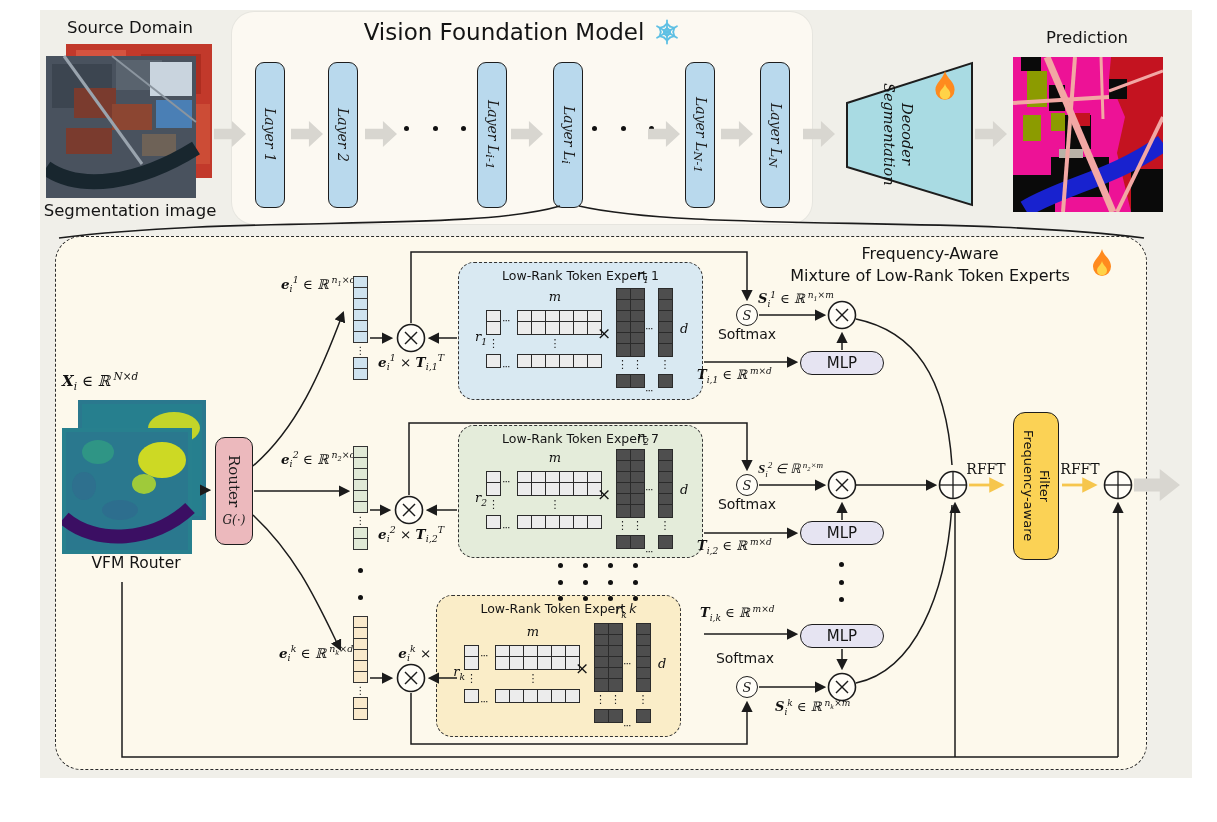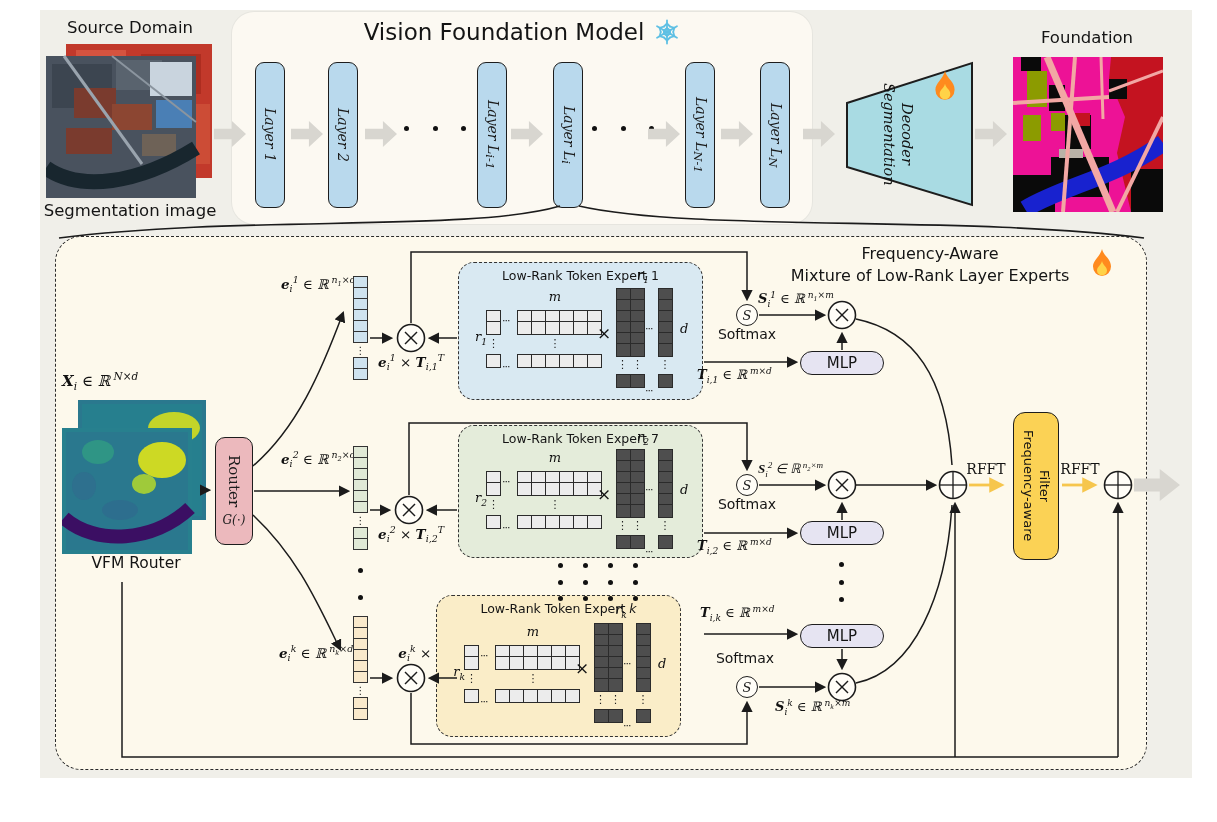--- a/index.html
+++ b/index.html
@@ -156,21 +156,21 @@
     <div class="abs mathl" style="left:30px;top:6px;width:46px;height:136px;writing-mode:vertical-lr;
          display:flex;align-items:center;justify-content:center;font-size:14.5px;text-align:center;line-height:1.25;">Segmentation Decoder</div>
   </div>
   <div class="abs" style="left:932px;top:70px;">
     <svg width="26" height="32" viewBox="0 0 24 30">
       <path d="M12 1 C13.5 8 21 10.5 21 18.5 A9 9.5 0 1 1 3 18.5 C3 12.5 10 8.5 12 1 Z" style="fill:var(--flame_outer)"></path>
       <path d="M12 13 C13 17.5 17 18.5 17 22.5 A5 5 0 1 1 7 22.5 C7 18.5 11 17.5 12 13 Z" style="fill:var(--flame_inner)"></path>
     </svg>
   </div>
 
-  <div class="abs hand center" style="left:1012px;top:28px;width:150px;font-size:16.5px;">Foundation</div>
+  <div class="abs hand center" style="left:1012px;top:28px;width:150px;font-size:16.5px;">Prediction</div>
   <div class="abs" style="left:1013px;top:57px;width:150px;height:155px;">
     <svg width="150" height="155" viewBox="0 0 150 155">
       <rect width="150" height="155" fill="#ed1296"></rect>
       <polygon points="98,0 150,0 150,155 118,155 104,96 112,60 96,22" fill="#c41320"></polygon>
       <rect x="0" y="118" width="42" height="37" fill="#0a0a0a"></rect>
       <rect x="38" y="100" width="58" height="40" fill="#0a0a0a"></rect>
       <rect x="118" y="112" width="32" height="43" fill="#0a0a0a"></rect>
       <rect x="52" y="58" width="26" height="34" fill="#0a0a0a"></rect>
       <rect x="8" y="0" width="20" height="14" fill="#0a0a0a"></rect>
       <rect x="36" y="28" width="16" height="26" fill="#0a0a0a"></rect>
@@ -187,21 +187,21 @@
       <line x1="96" y1="34" x2="150" y2="14" stroke="#f2a7a4" stroke-width="3"></line>
       <line x1="104" y1="155" x2="150" y2="60" stroke="#f2a7a4" stroke-width="4"></line>
       <line x1="88" y1="0" x2="90" y2="62" stroke="#f2a7a4" stroke-width="3"></line>
     </svg>
   </div>
 
   <div class="abs modulebox"></div>
 
   <div class="abs hand center" style="left:775px;top:243px;width:310px;font-size:16px;line-height:1.4;">
     <div>Frequency-Aware</div>
-    <div>Mixture of Low-Rank Layer Experts</div>
+    <div>Mixture of Low-Rank Token Experts</div>
   </div>
   <div class="abs" style="left:1090px;top:248px;">
     <svg width="24" height="30" viewBox="0 0 24 30">
       <path d="M12 1 C13.5 8 21 10.5 21 18.5 A9 9.5 0 1 1 3 18.5 C3 12.5 10 8.5 12 1 Z" style="fill:var(--flame_outer)"></path>
       <path d="M12 13 C13 17.5 17 18.5 17 22.5 A5 5 0 1 1 7 22.5 C7 18.5 11 17.5 12 13 Z" style="fill:var(--flame_inner)"></path>
     </svg>
   </div>
 
   <div class="abs mathl" style="left:62px;top:370px;width:160px;font-size:15px;"><b>X</b><sub>i</sub> ∈ ℝ<sup> N×d</sup></div>
   <div class="abs" style="left:62px;top:400px;width:148px;height:156px;">

